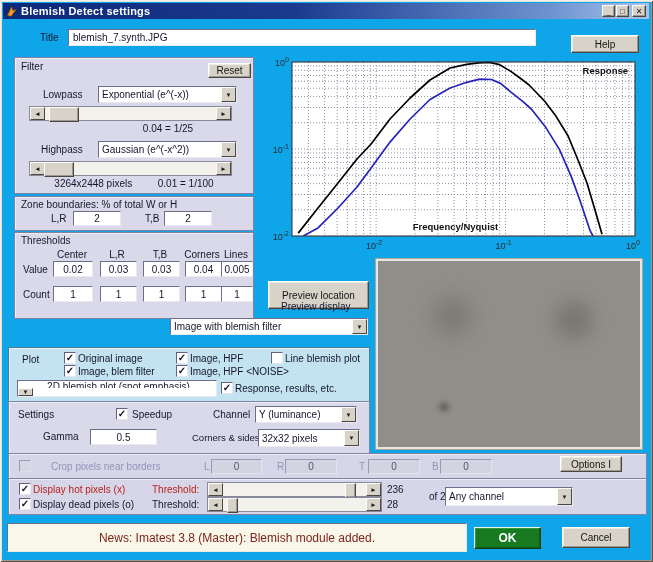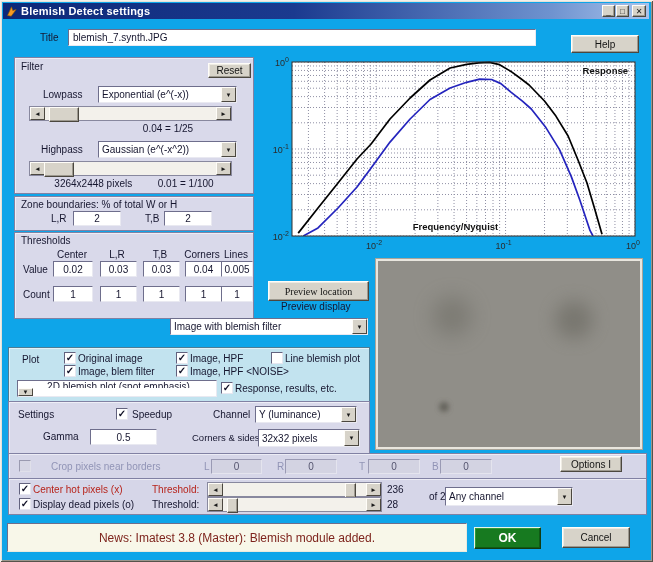--- a/index.html
+++ b/index.html
@@ -171,21 +171,21 @@
         <span class="v">1</span>
       </div>
     <div class="sunken center" style="left:170px;top:53px;width:35px;height:14px;">
         <span class="v">1</span>
       </div>
     <div class="sunken center" style="left:206px;top:53px;width:30px;height:14px;">
         <span class="v">1</span>
       </div>
   </div>
 
-  <button class="btn" style="left:268px;top:281px;width:101px;height:20px;font-family:Liberation Serif, serif;">
+  <button class="btn" style="left:268px;top:281px;width:101px;height:28px;">
       <span>Preview location</span>
     </button>
   <span class="lbl bold" style="left:281px;top:301px;">Preview display</span>
   <div class="combo" style="left:170px;top:318px;width:196px;height:15px;">
     <span class="ct">Image with blemish filter</span>
     <span class="cbn">▼</span>
   </div>
 
   <div class="panel cyan" style="left:8px;top:347px;width:360px;height:53px;">
     <span class="lbl bold" style="left:13px;top:6px;">Plot</span>
@@ -246,21 +246,21 @@
     <div class="sunken dis center" style="left:431px;top:5px;width:50px;height:13px;">
         <span class="v">0</span>
       </div>
     <button class="btn" style="left:551px;top:2px;width:62px;height:16px;">
         <span>Options I</span>
       </button>
   </div>
 
   <div class="panel wide" style="left:8px;top:478px;width:637px;height:35px;">
     <span class="cb" style="left:10px;top:4px;">✓</span>
-    <span class="lbl red" style="left:24px;top:5px;">Center  hot  pixels  (x)</span>
+    <span class="lbl red" style="left:24px;top:5px;">Display  hot  pixels  (x)</span>
     <span class="lbl red" style="left:143px;top:5px;">Threshold:</span>
     <div class="slider" style="left:198px;top:3px;width:173px;height:13px;">
         <span class="ar l">◄</span>
         <span class="th" style="left:137px;width:9px;"></span>
         <span class="ar r">►</span>
       </div>
     <span class="lbl" style="left:378px;top:5px;">236</span>
     <span class="lbl" style="left:420px;top:12px;">of 255</span>
     <div class="combo" style="left:436px;top:8px;width:126px;height:17px;">
       <span class="ct">Any channel</span>

